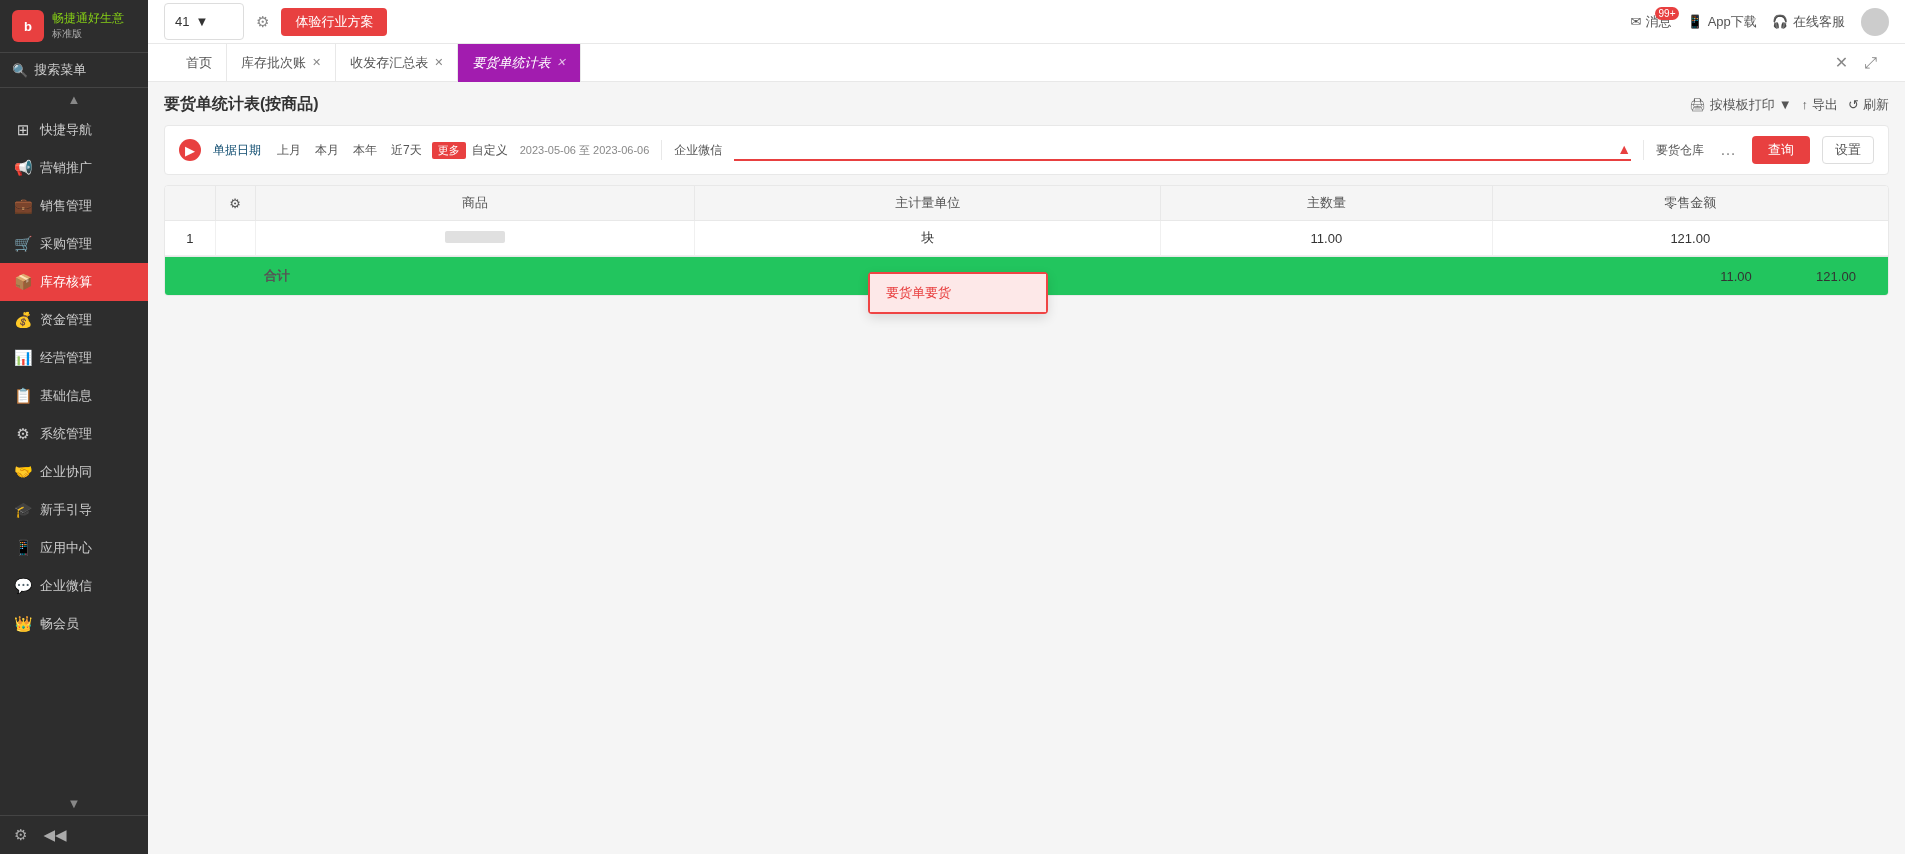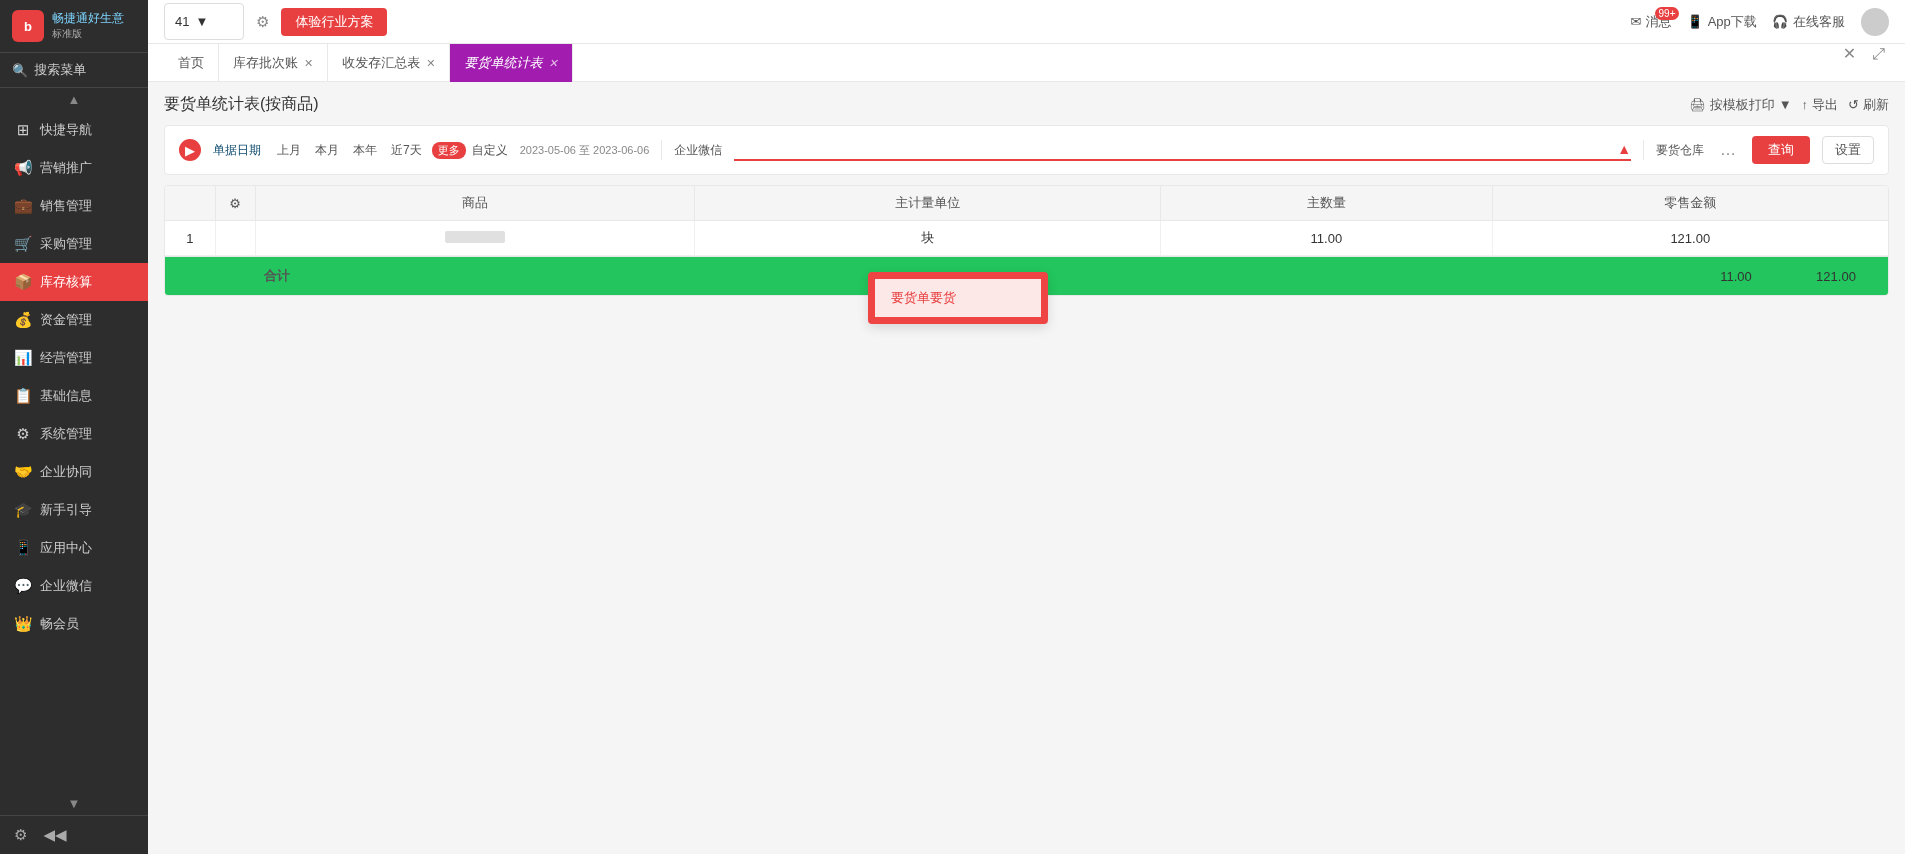--- a/index.html
+++ b/index.html
@@ -21,21 +21,21 @@
       border-bottom: 1px solid #444;
       gap: 8px;
     }
     .logo-icon {
       width: 32px; height: 32px;
       background: #e84040;
       border-radius: 6px;
       display: flex; align-items: center; justify-content: center;
       color: white; font-weight: bold; font-size: 16px;
     }
-    .logo-text { color: #7dd3fc; font-size: 12px; line-height: 1.3; }
+    .logo-text { color: #84cc16; font-size: 12px; line-height: 1.3; }
     .logo-sub { color: #aaa; font-size: 10px; }
 
     .sidebar-search {
       display: flex;
       align-items: center;
       padding: 8px 12px;
       gap: 6px;
       color: #ccc;
       cursor: pointer;
       border-bottom: 1px solid #444;
@@ -155,22 +155,22 @@
       width: 28px; height: 28px;
       background: #ccc;
       border-radius: 50%;
     }
 
     
     .tabbar {
       background: #fff;
       height: 38px;
       display: flex;
-      align-items: flex-start;
-      padding: 0 16px;
+      align-items: center;
+      padding: 0 24px;
       border-bottom: 1px solid #e8e8e8;
       gap: 0;
       flex-shrink: 0;
       position: relative;
     }
     .tab {
       display: flex;
       align-items: center;
       gap: 6px;
       padding: 0 14px;
@@ -215,21 +215,21 @@
     }
 
     .page-header {
       display: flex;
       align-items: center;
       justify-content: space-between;
       margin-bottom: 10px;
     }
     .page-title {
       font-size: 16px;
-      font-weight: normal;
+      font-weight: bold;
       color: #333;
     }
     .page-actions {
       display: flex;
       align-items: center;
       gap: 10px;
     }
     .page-actions .action-btn {
       display: flex;
       align-items: center;
@@ -269,21 +269,21 @@
     }
     .date-btn {
       color: #555;
       cursor: pointer;
       font-size: 12px;
       padding: 2px 4px;
     }
     .date-btn-more {
       background: #e84040;
       color: #fff;
-      border-radius: 8px;
+      border-radius: 2px;
       padding: 1px 6px;
       font-size: 11px;
       cursor: pointer;
     }
     .date-custom { color: #555; font-size: 12px; cursor: pointer; }
     .date-range-text { color: #888; font-size: 11px; }
 
     .filter-divider { width: 1px; height: 20px; background: #e8e8e8; }
 
     .filter-type-label { color: #555; font-size: 12px; white-space: nowrap; }
@@ -329,21 +329,21 @@
       font-size: 13px;
       color: #555;
     }
 
     
     .dropdown-overlay {
       position: absolute;
       top: 190px;
       left: 720px;
       background: #fff;
-      border: 7px solid #ef4444;
+      border: 2px solid #ef4444;
       border-radius: 4px;
       box-shadow: 0 4px 12px rgba(0,0,0,0.12);
       min-width: 180px;
       z-index: 100;
     }
     .dropdown-item {
       padding: 10px 16px;
       cursor: pointer;
       color: #333;
       font-size: 13px;

